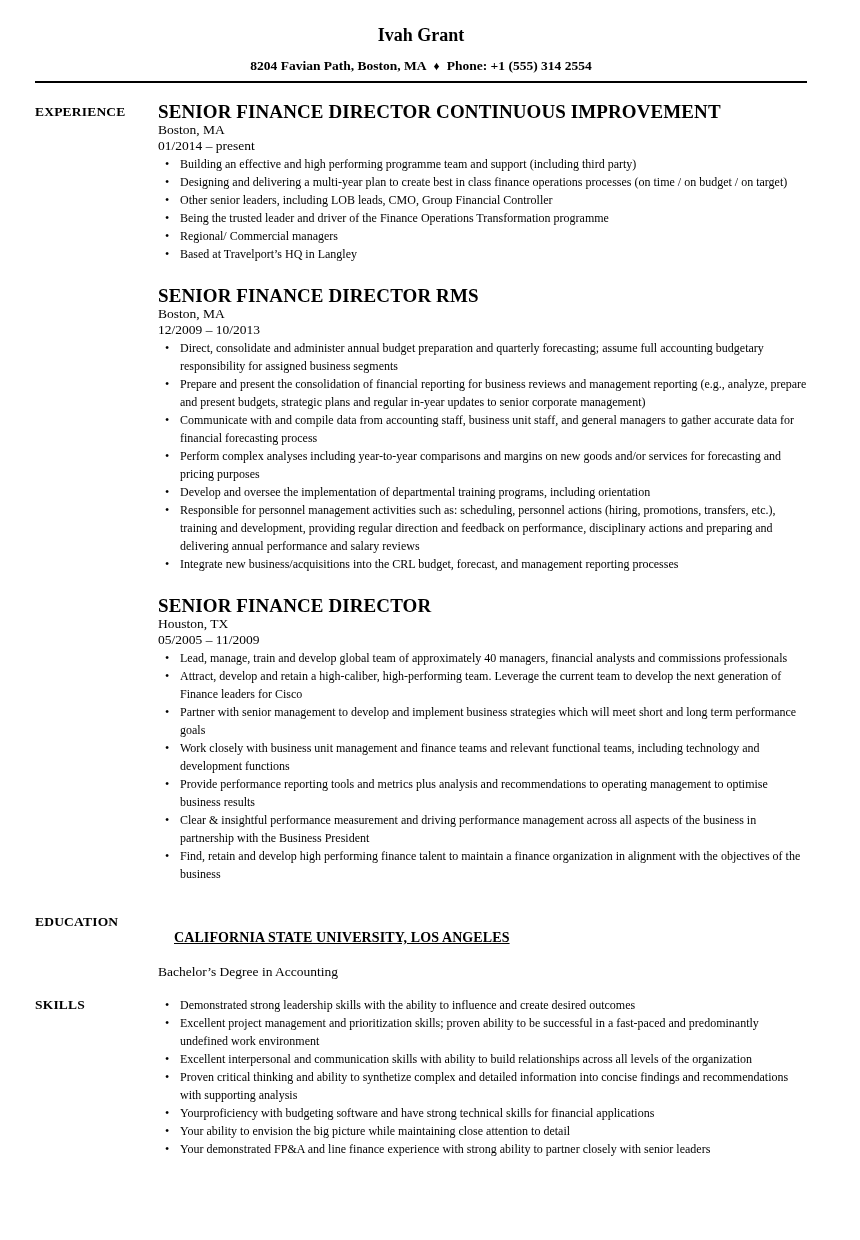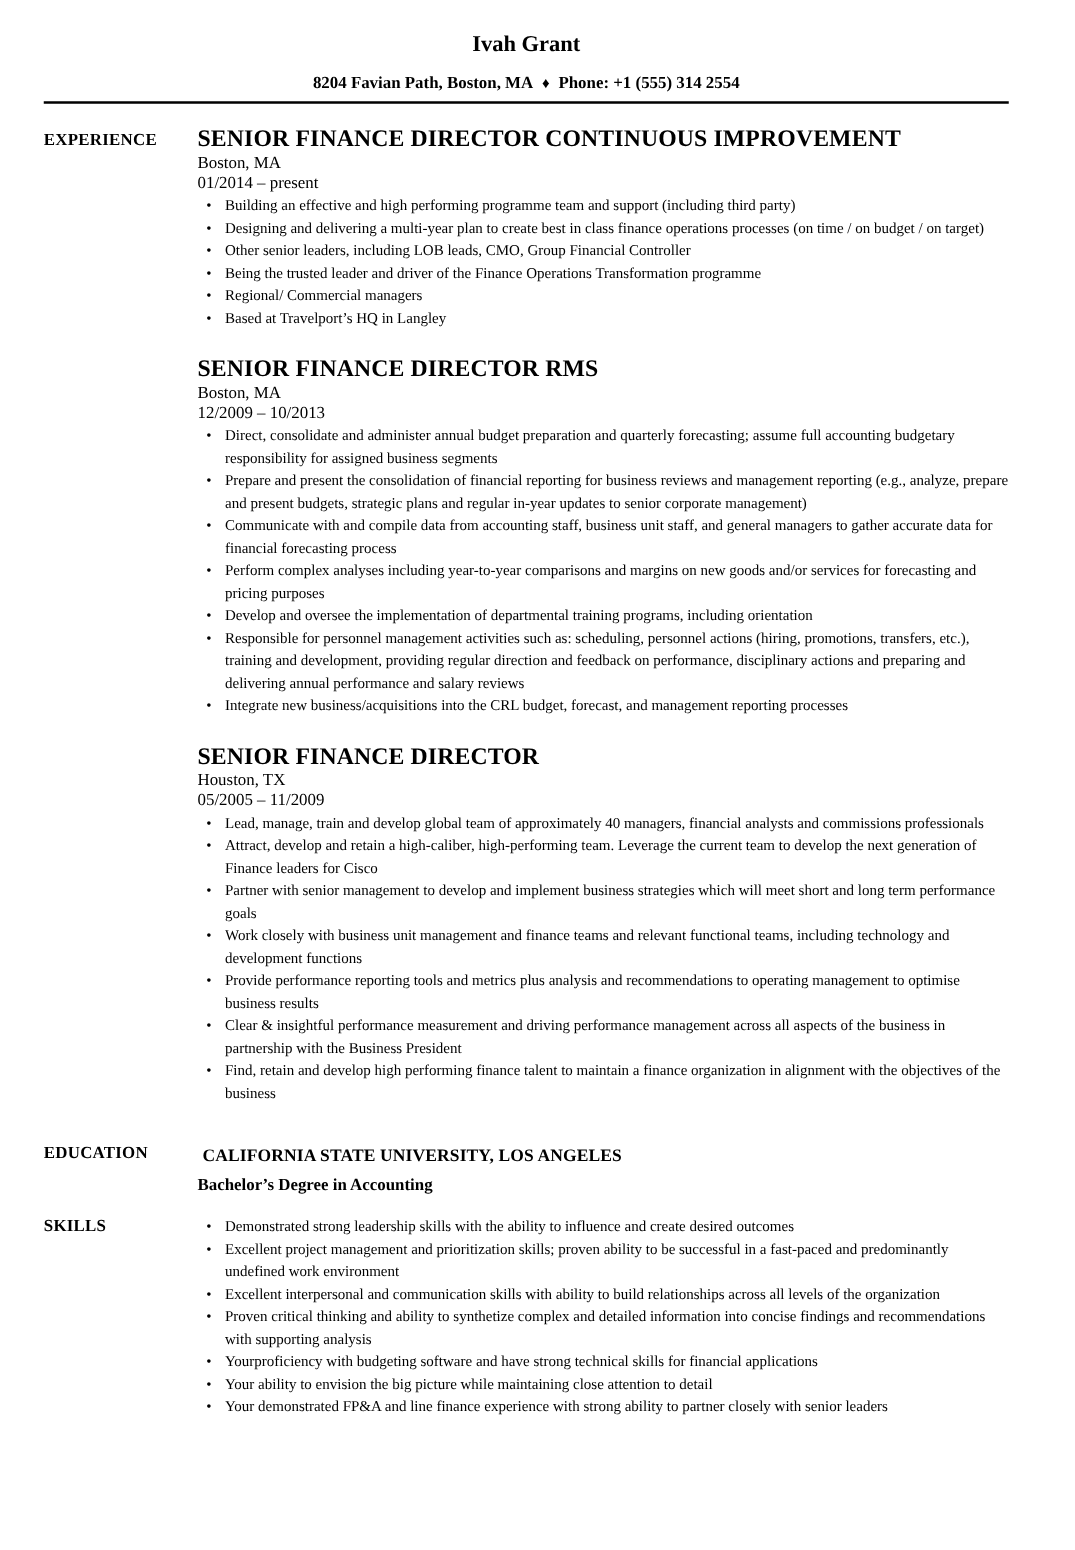--- a/index.html
+++ b/index.html
@@ -64,28 +64,29 @@
     line-height: 17px;
   }
   .job-dates {
     font-size: 13.5px;
     line-height: 16px;
     margin-bottom: 1px;
   }
 
   
   .edu-school {
-    margin: 4px;
+    margin: 16px;
     font-size: 14px;
     line-height: 18px;
     font-weight: bold;
     letter-spacing: 0.1px;
+    text-decoration: underline;
   }
   .edu-degree {
-    font-weight: bold;
+    font-weight: normal;
     font-size: 13.5px;
     line-height: 17px;
     margin-top: 3px;
   }
 
   
   .bullets {
     list-style: none;
     margin: 0;
     padding: 0;

